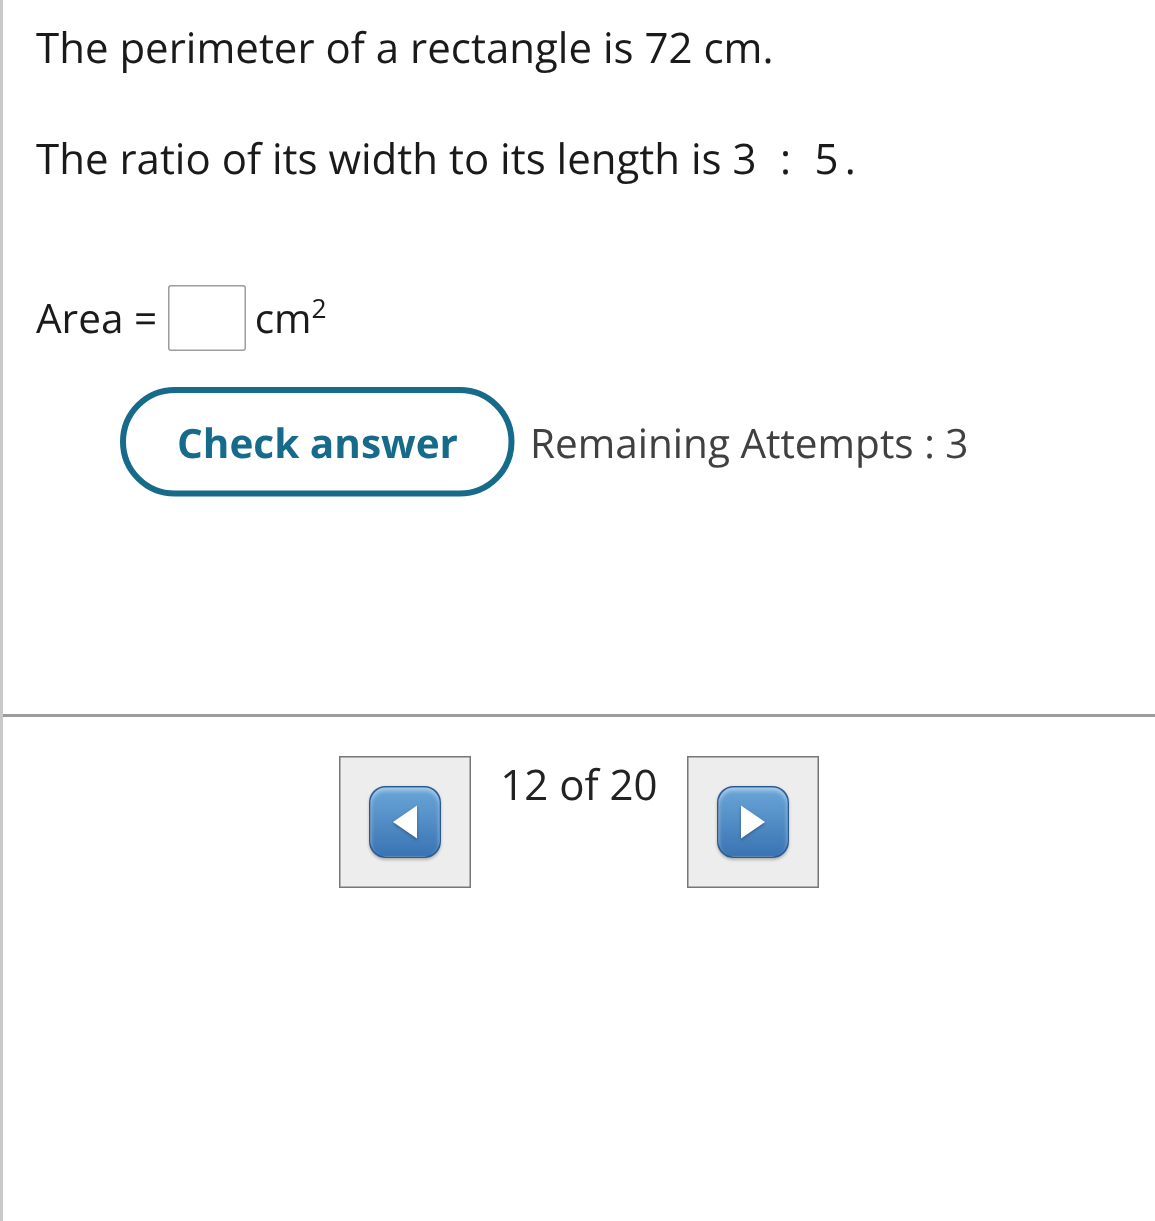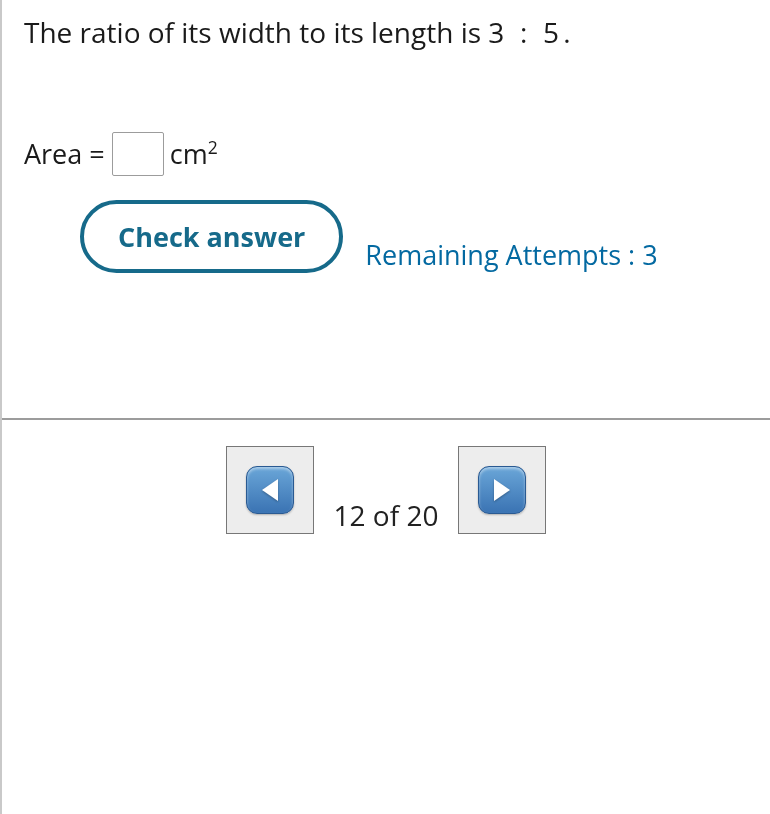--- a/index.html
+++ b/index.html
@@ -16,66 +16,66 @@
     padding: 14px 22px 0 22px;
   }
   .question-line {
     font-size: 28px;
     line-height: 1.35;
     margin: 0 0 36px 0;
     font-weight: 400;
   }
   .letter-sp { letter-spacing: 0.15em; }
   .answer-row {
-    margin-top: 80px;
+    margin-top: 64px;
     display: flex;
     align-items: center;
     font-size: 27px;
   }
   .answer-prefix { white-space: pre; }
   .answer-input {
     width: 52px;
     height: 44px;
     border: 1px solid #9c9c9c;
     border-radius: 2px;
     margin: 0 6px 0 0;
     padding: 2px 4px;
     font-size: 24px;
   }
   .unit sup { font-size: 0.65em; }
   .check-row {
     margin-top: 24px;
     display: flex;
-    align-items: flex-end;
-    gap: 22px;
+    align-items: center;
+    gap: 10px;
     padding-left: 56px;
   }
   .check-btn {
     border: 4px solid #166a8a;
     background: #fff;
     color: #166a8a;
     font-weight: 700;
     font-size: 27px;
     padding: 14px 34px;
     border-radius: 40px;
     cursor: pointer;
     font-family: inherit;
   }
   .attempts {
     font-size: 27px;
-    color: #0369a1;
+    color: #404040;
   }
   .divider {
     border: none;
     border-top: 2px solid #9c9c9c;
     margin: 145px 0 0 0;
   }
   .nav-footer {
     display: flex;
-    align-items: flex-end;
+    align-items: flex-start;
     justify-content: center;
     gap: 20px;
     padding: 26px 0 0 0;
   }
   .nav-btn {
     width: 88px;
     height: 88px;
     background: #ededed;
     border: 1px solid #777;
     display: flex;
@@ -112,20 +112,21 @@
   .pager-text {
     font-size: 28px;
     color: #222;
   }
 </style>
 </head>
 <body>
 
 <div class="content">
 
+  <p class="question-line">The perimeter of a rectangle is 72 cm.</p>
 
   <p class="question-line">
     <span>The ratio of its width to its length is </span><span class="letter-sp">3 : 5.</span>
   </p>
 
 
   <div class="answer-row">
     <span class="answer-prefix">Area = </span>
     <input class="answer-input" type="text" value="" style="">
     <span class="unit">

